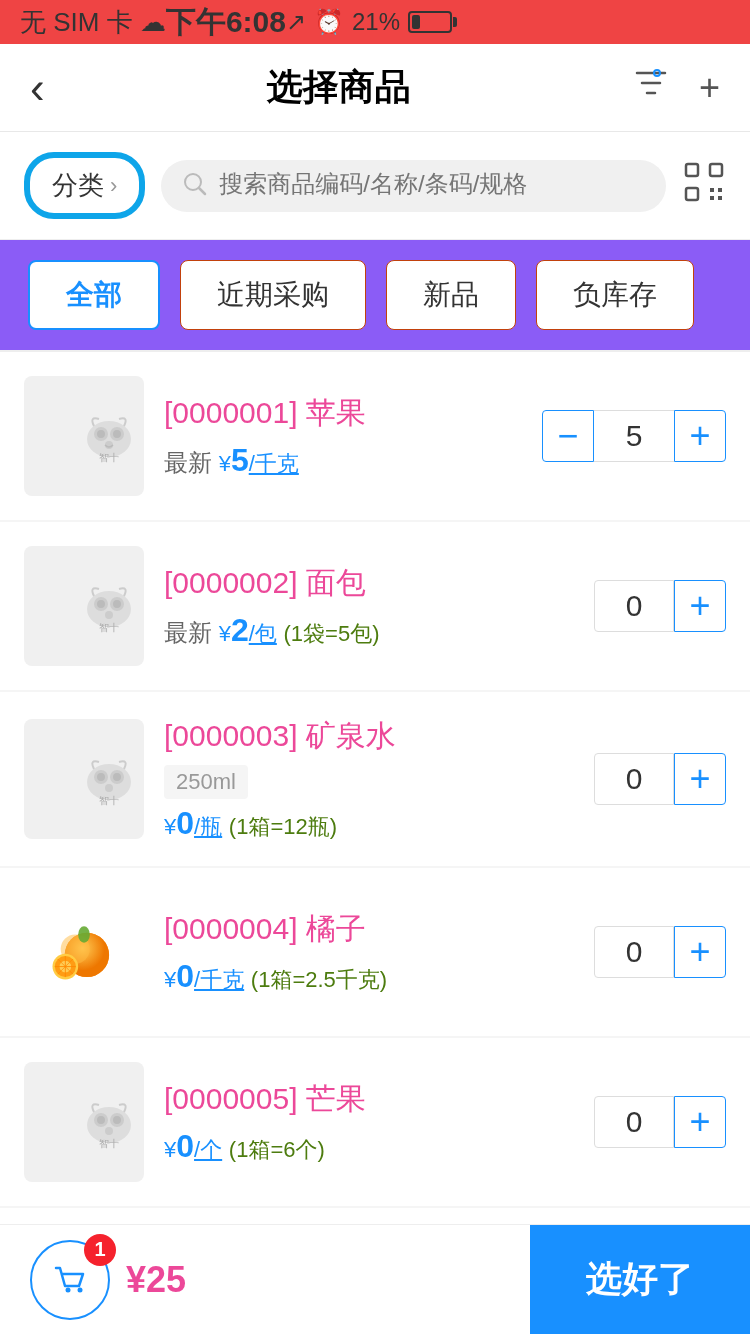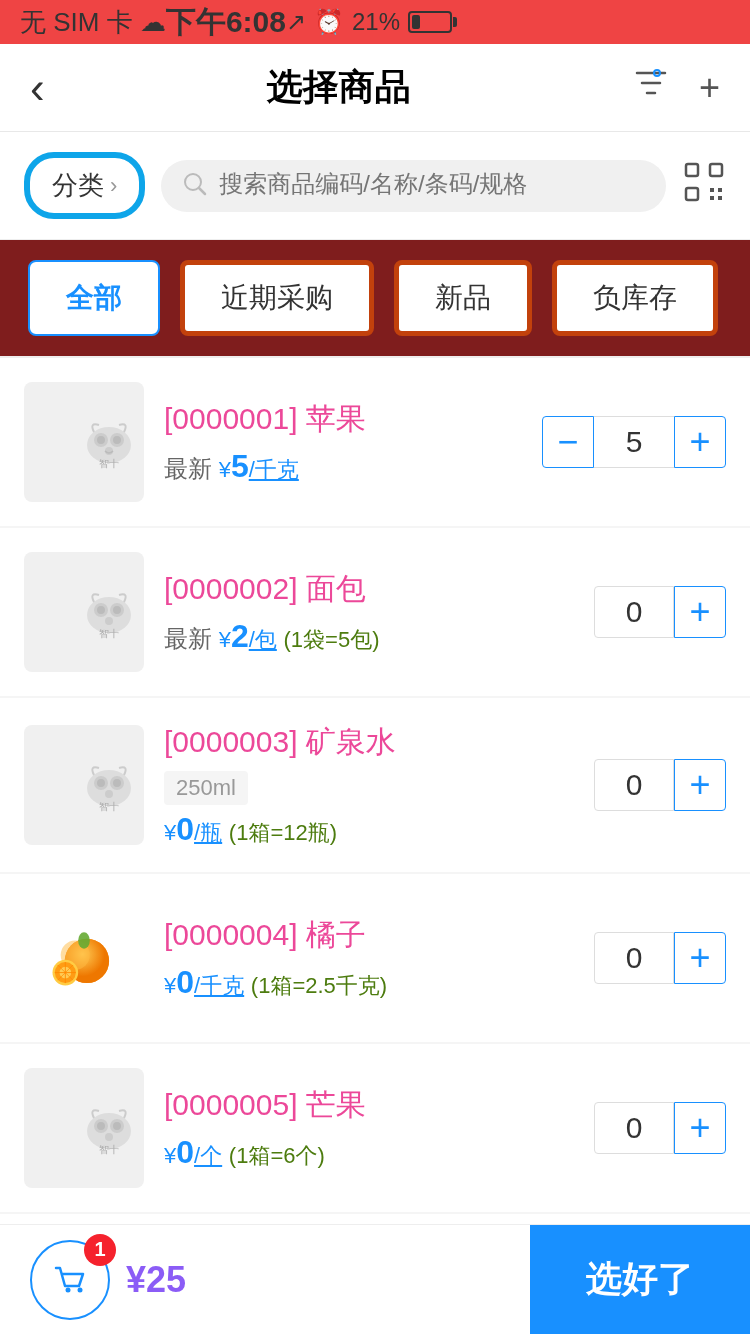--- a/index.html
+++ b/index.html
@@ -75,31 +75,31 @@
       padding: 10px 20px;
       gap: 10px;
     }
     .search-bar input {
       border: none; background: transparent; flex: 1; font-size: 24px; color: #999; outline: none;
     }
     .scan-btn { font-size: 32px; color: #555; background: none; border: none; cursor: pointer; }
 
     
     .tabs-row {
-      background: #7f1d1d;
+      background: #8b5cf6;
       padding: 20px 28px;
       display: flex;
       gap: 20px;
       border-bottom: 2px solid #eee;
     }
     .tab-btn {
       padding: 14px 36px;
       border-radius: 8px;
       font-size: 28px;
-      border: 5px solid #c2410c;
+      border: 1px solid #c2410c;
       background: #fff;
       color: #333;
       cursor: pointer;
     }
     .tab-btn.active {
       border: 2px solid #1890ff;
       color: #1890ff;
       font-weight: 600;
       background: #fff;
     }
@@ -235,21 +235,21 @@
       position: absolute;
       top: -8px; right: -8px;
       background: #f5222d;
       color: #fff;
       font-size: 20px;
       font-weight: 700;
       border-radius: 50%;
       width: 32px; height: 32px;
       display: flex; align-items: center; justify-content: center;
     }
-    .cart-total { font-size: 36px; font-weight: 700; color: #8b5cf6; }
+    .cart-total { font-size: 36px; font-weight: 700; color: #ec4899; }
     .confirm-btn {
       width: 220px; height: 110px;
       background: #1890ff;
       color: #fff;
       font-size: 36px;
       font-weight: 600;
       border: none;
       cursor: pointer;
       display: flex; align-items: center; justify-content: center;
     }

